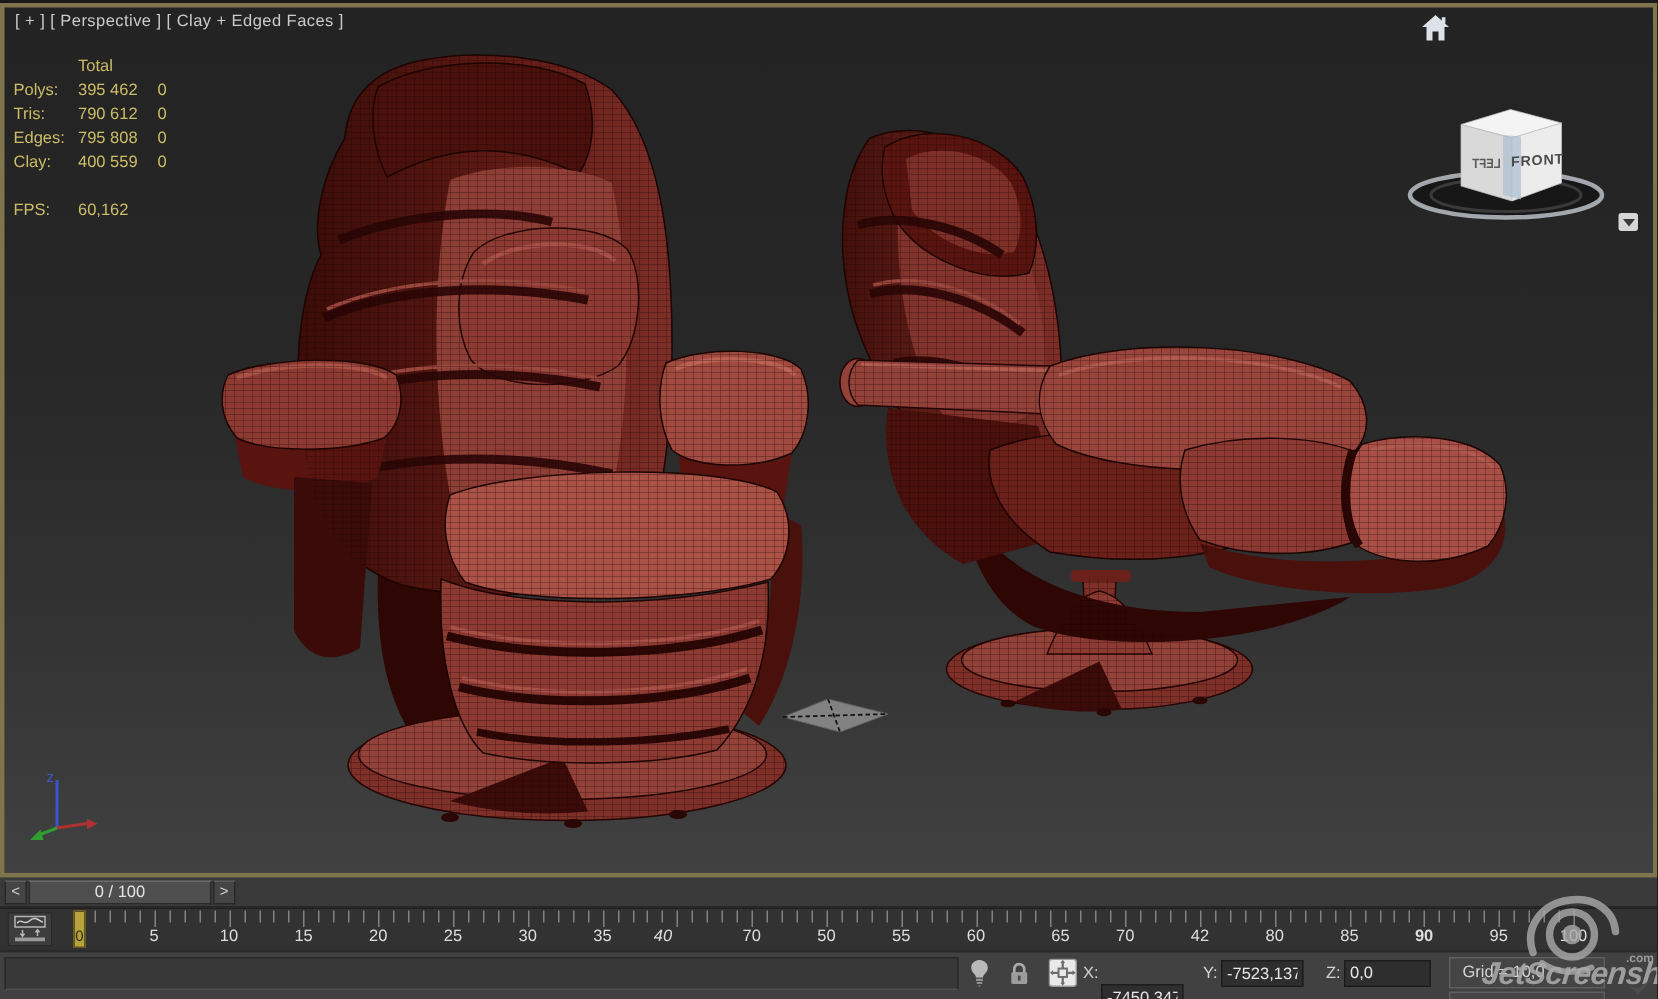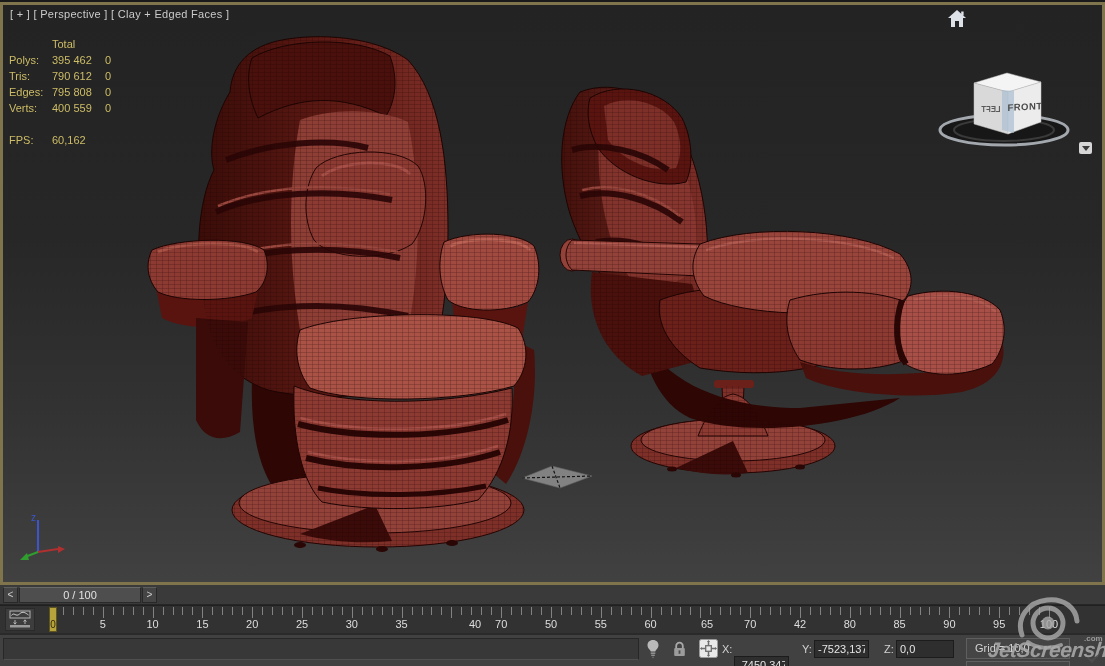--- a/index.html
+++ b/index.html
@@ -265,21 +265,21 @@
       <span class="lab">Tris:</span>
       <span class="val">790 612</span>
       <span class="delta">0</span>
       </div>
     <div class="row">
       <span class="lab">Edges:</span>
       <span class="val">795 808</span>
       <span class="delta">0</span>
       </div>
     <div class="row">
-      <span class="lab">Verts:</span>
+      <span class="lab">Clay:</span>
       <span class="val">400 559</span>
       <span class="delta">0</span>
       </div>
     <div class="row fps-row">
       <span class="lab">FPS:</span>
       <span class="val">60,162</span>
       </div>
   </div>
 
   <div class="home-btn">
@@ -349,21 +349,21 @@
         <div class="tick minor" style="left: 326.72px;"></div>
         <div class="tick minor" style="left: 336.68px;"></div>
         <div class="tick minor" style="left: 346.64px;"></div>
         <div class="tick major" style="left: 356.6px;"></div>
         <div class="rlabel" style="left: 356.6px;">35</div>
         <div class="tick minor" style="left: 366.56px;"></div>
         <div class="tick minor" style="left: 376.52px;"></div>
         <div class="tick minor" style="left: 386.48px;"></div>
         <div class="tick minor" style="left: 396.44px;"></div>
         <div class="tick major" style="left: 406.4px;"></div>
-        <div class="rlabel" style="left: 430px;">40</div>
+        <div class="rlabel" style="left: 397px; font-style: italic;">40</div>
         <div class="tick minor" style="left: 416.36px;"></div>
         <div class="tick minor" style="left: 426.32px;"></div>
         <div class="tick minor" style="left: 436.28px;"></div>
         <div class="tick minor" style="left: 446.24px;"></div>
         <div class="tick major" style="left: 456.2px;"></div>
         <div class="rlabel" style="left: 456.2px;">70</div>
         <div class="tick minor" style="left: 466.16px;"></div>
         <div class="tick minor" style="left: 476.12px;"></div>
         <div class="tick minor" style="left: 486.08px;"></div>
         <div class="tick minor" style="left: 496.04px;"></div>
@@ -409,21 +409,21 @@
         <div class="tick minor" style="left: 824.72px;"></div>
         <div class="tick minor" style="left: 834.68px;"></div>
         <div class="tick minor" style="left: 844.64px;"></div>
         <div class="tick major" style="left: 854.6px;"></div>
         <div class="rlabel" style="left: 854.6px;">85</div>
         <div class="tick minor" style="left: 864.56px;"></div>
         <div class="tick minor" style="left: 874.52px;"></div>
         <div class="tick minor" style="left: 884.48px;"></div>
         <div class="tick minor" style="left: 894.44px;"></div>
         <div class="tick major" style="left: 904.4px;"></div>
-        <div class="rlabel" style="left: 904.4px;">90</div>
+        <div class="rlabel" style="left: 904.4px; font-weight: bold;">90</div>
         <div class="tick minor" style="left: 914.36px;"></div>
         <div class="tick minor" style="left: 924.32px;"></div>
         <div class="tick minor" style="left: 934.28px;"></div>
         <div class="tick minor" style="left: 944.24px;"></div>
         <div class="tick major" style="left: 954.2px;"></div>
         <div class="rlabel" style="left: 954.2px;">95</div>
         <div class="tick minor" style="left: 964.16px;"></div>
         <div class="tick minor" style="left: 974.12px;"></div>
         <div class="tick minor" style="left: 984.08px;"></div>
         <div class="tick minor" style="left: 994.04px;"></div>

